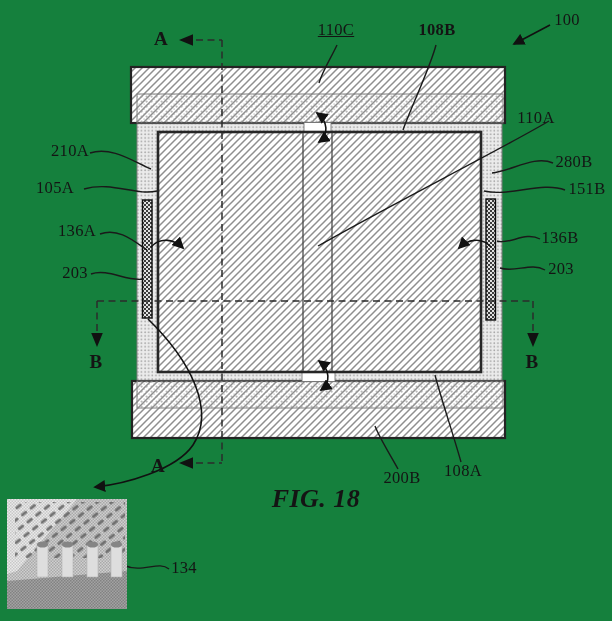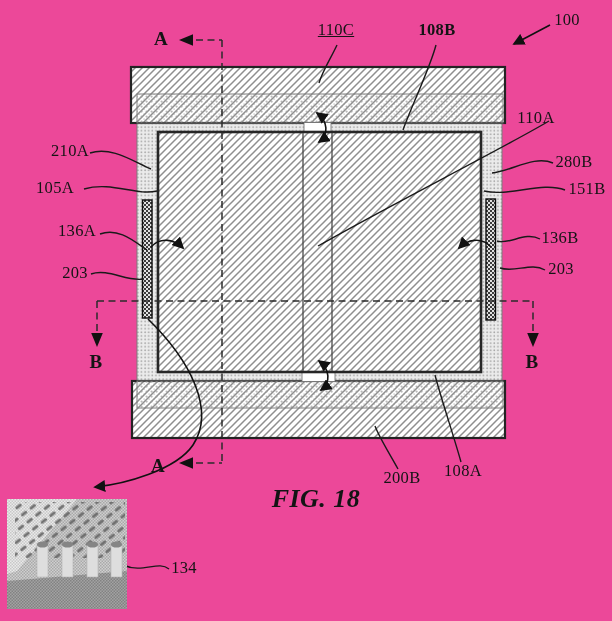--- a/index.html
+++ b/index.html
@@ -1,19 +1,19 @@
 <!DOCTYPE html>
 <html><head>
 <meta charset="utf-8">
 <style>
   html,body{margin:0;padding:0;background:#ffffff;}
   .stage{
     position:relative;
     width:612px;height:621px;
-    background:#ec4899;
+    background:#15803d;
     font-family:"Liberation Serif","DejaVu Serif",serif;
     overflow:hidden;
   }
   .stage svg{position:absolute;left:0;top:0;}
   .lbl{
     position:absolute;
     transform:translate(-50%,-50%);
     font-size:16.5px;
     color:#141414;
     white-space:nowrap;

